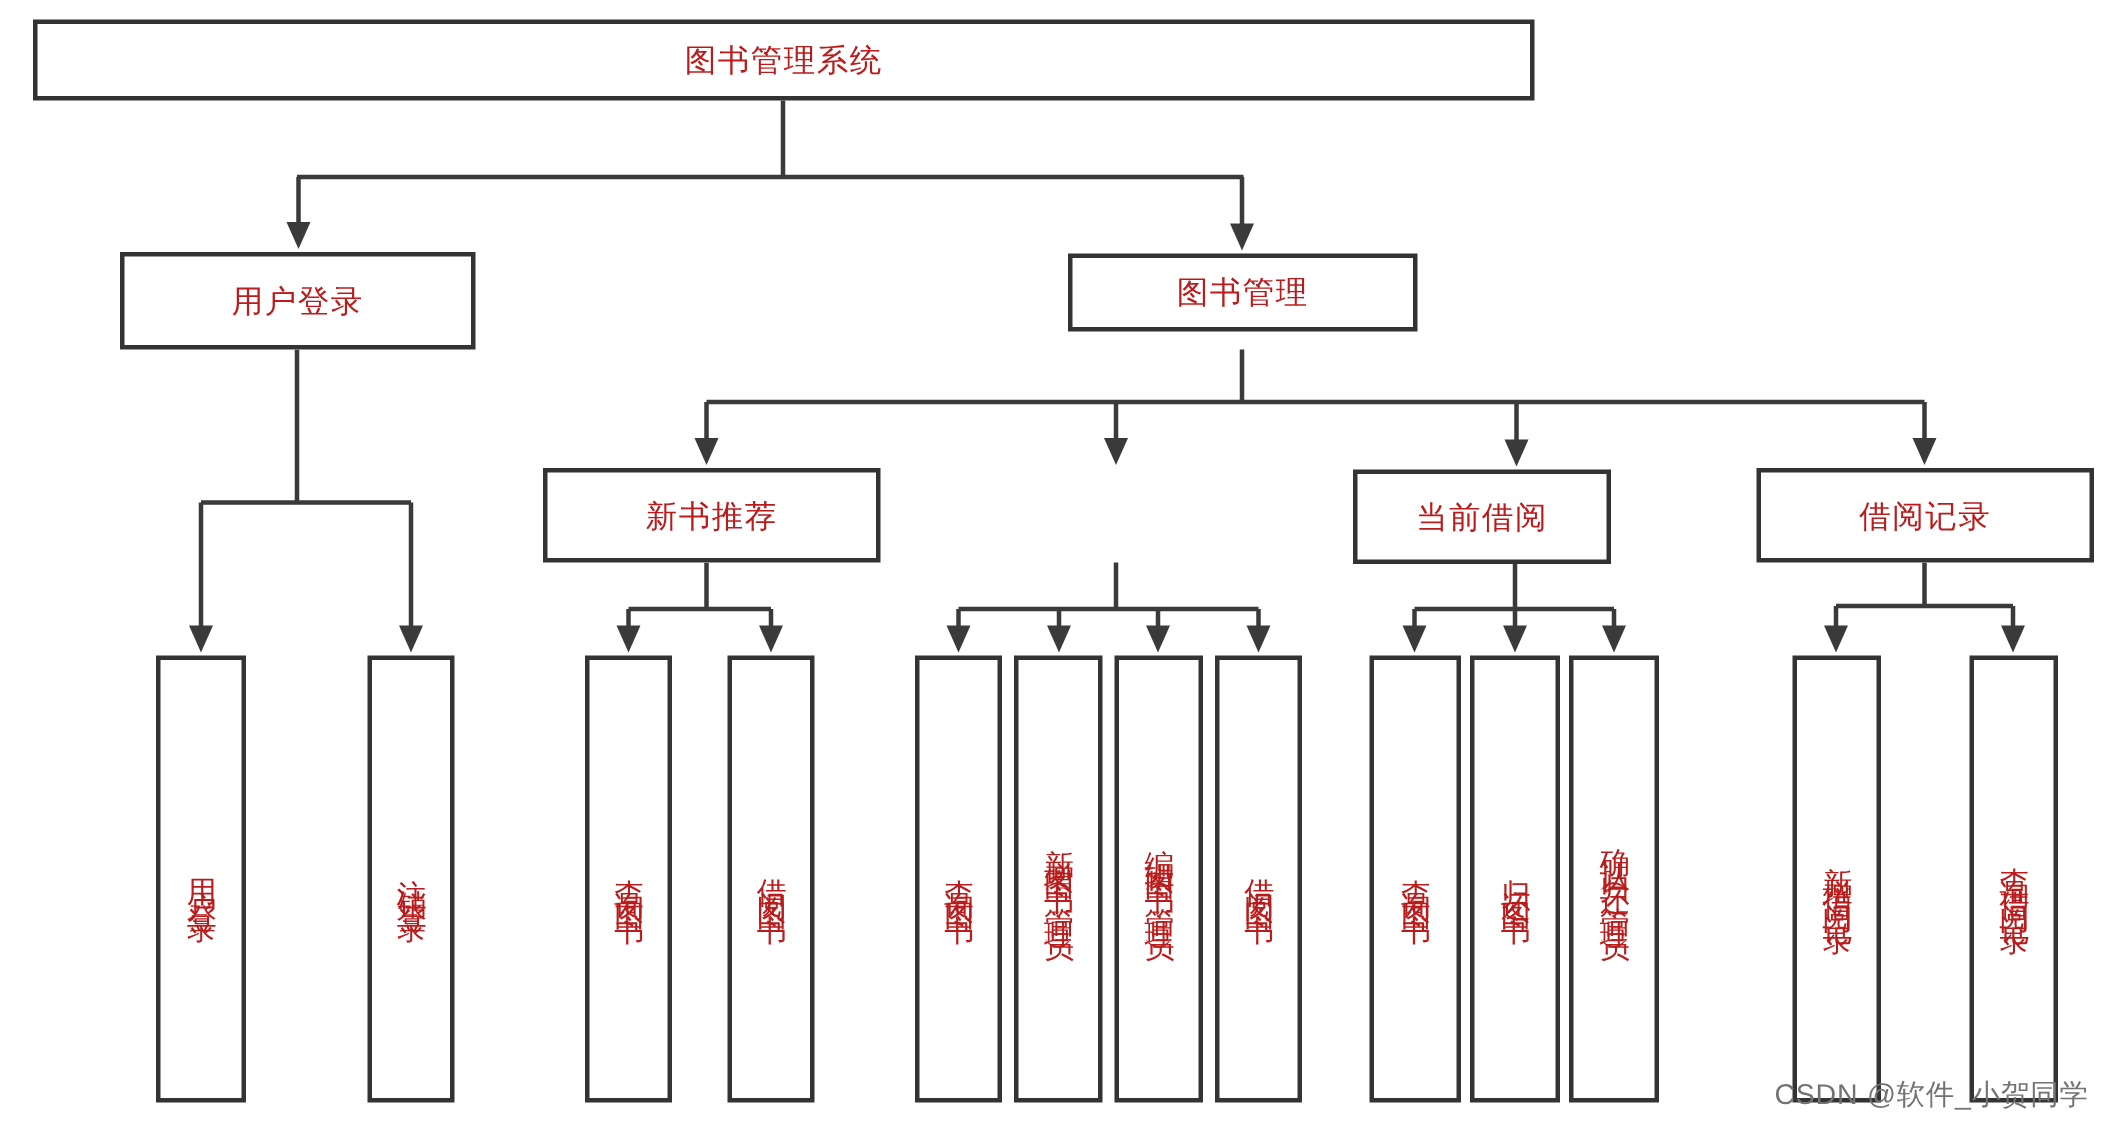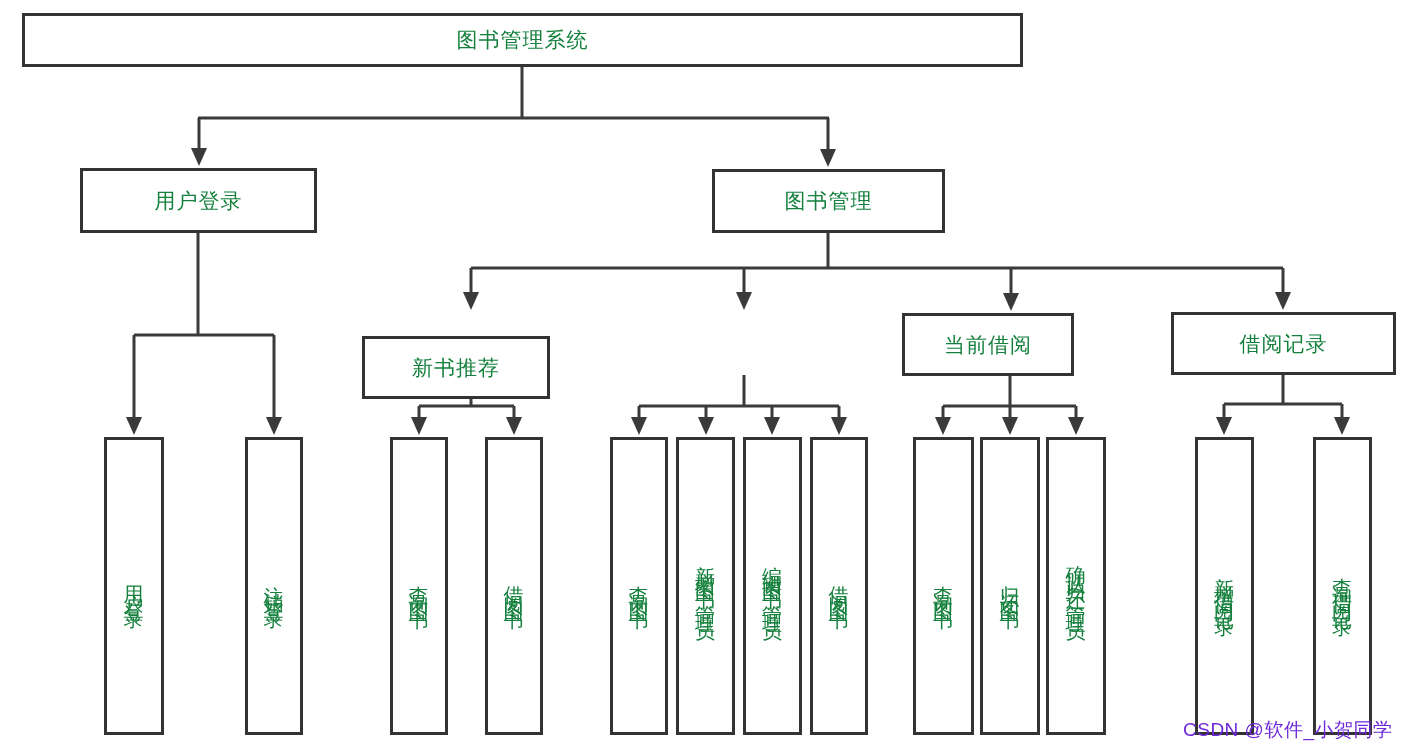--- a/index.html
+++ b/index.html
@@ -19,40 +19,40 @@
   .cline { stroke: #3a3a3a; stroke-width: 3; fill: none; }
   .chead { fill: #3a3a3a; stroke: none; }
   .node {
     position: absolute;
     background: #ffffff;
     border: 3px solid #333333;
     box-sizing: border-box;
     display: flex;
     align-items: center;
     justify-content: center;
-    color: #15803d;
+    color: #b91c1c;
   }
   .hnode {
     font-size: 21px;
     letter-spacing: 1px;
     white-space: nowrap;
   }
   .vnode {
     writing-mode: vertical-rl;
     text-orientation: mixed;
     font-size: 20px;
     letter-spacing: 8px;
     line-height: 1;
   }
   #watermark {
     position: absolute;
     left: 1183px;
     top: 717px;
     font-size: 19px;
-    color: #6d28d9;
+    color: #737373;
     white-space: nowrap;
     letter-spacing: 0.5px;
   }
 </style>
 </head>
 <body>
 
 <div id="canvas">
 
   <svg id="connectors" viewBox="0 0 1405 747">
@@ -94,23 +94,23 @@
     <g>
       <path class="cline" d="M1283,375 L1283,404 M1224,404 L1342,404 M1224,404 L1224,421 M1342,404 L1342,421"></path>
       <polygon class="chead" points="1216,417 1232,417 1224,435"></polygon>
       <polygon class="chead" points="1334,417 1350,417 1342,435"></polygon>
     </g>
   </svg>
 
   <div class="node hnode" style="left:22px; top:13px; width:1001px; height:54px;">图书管理系统</div>
 
   <div class="node hnode" style="left:80px; top:168px; width:237px; height:65px;">用户登录</div>
-  <div class="node hnode" style="left:712px; top:169px; width:233px; height:64px;">图书管理</div>
+  <div class="node hnode" style="left:712px; top:169px; width:233px; height:52px;">图书管理</div>
 
-  <div class="node hnode" style="left:362px; top:312px; width:188px; height:63px;margin-top:24px;">新书推荐</div>
+  <div class="node hnode" style="left:362px; top:312px; width:225px; height:63px;">新书推荐</div>
   <div class="node hnode" style="left:902px; top:313px; width:172px; height:63px;">当前借阅</div>
   <div class="node hnode" style="left:1171px; top:312px; width:225px; height:63px;">借阅记录</div>
 
   <div class="node vnode" style="left:104px; top:437px; width:60px; height:298px;">用户登录</div>
   <div class="node vnode" style="left:245px; top:437px; width:58px; height:298px;">注销登录</div>
 
   <div class="node vnode" style="left:390px; top:437px; width:58px; height:298px;">查询图书</div>
   <div class="node vnode" style="left:485px; top:437px; width:58px; height:298px;">借阅图书</div>
 
   <div class="node vnode" style="left:610px; top:437px; width:58px; height:298px;">查询图书</div>

